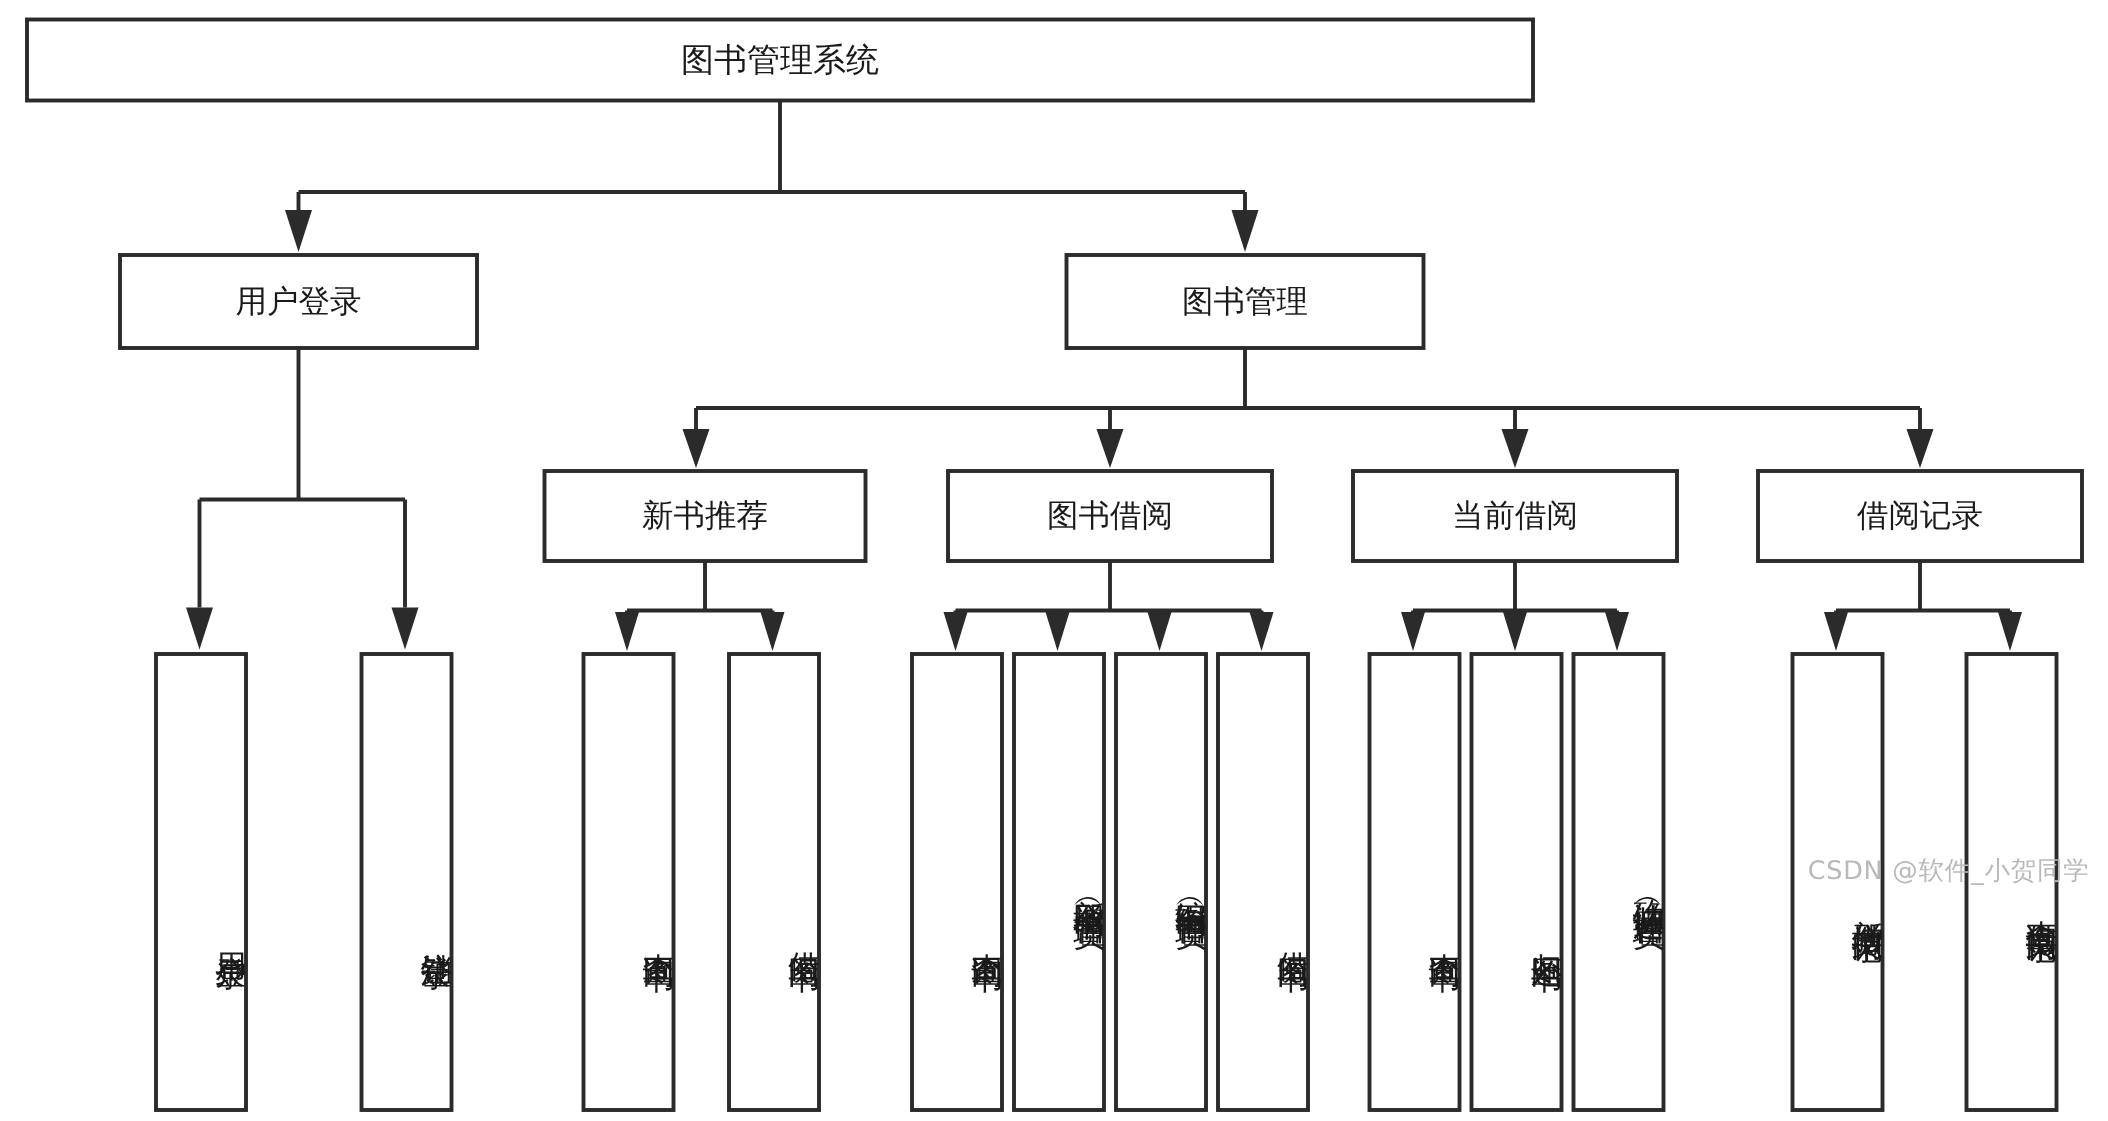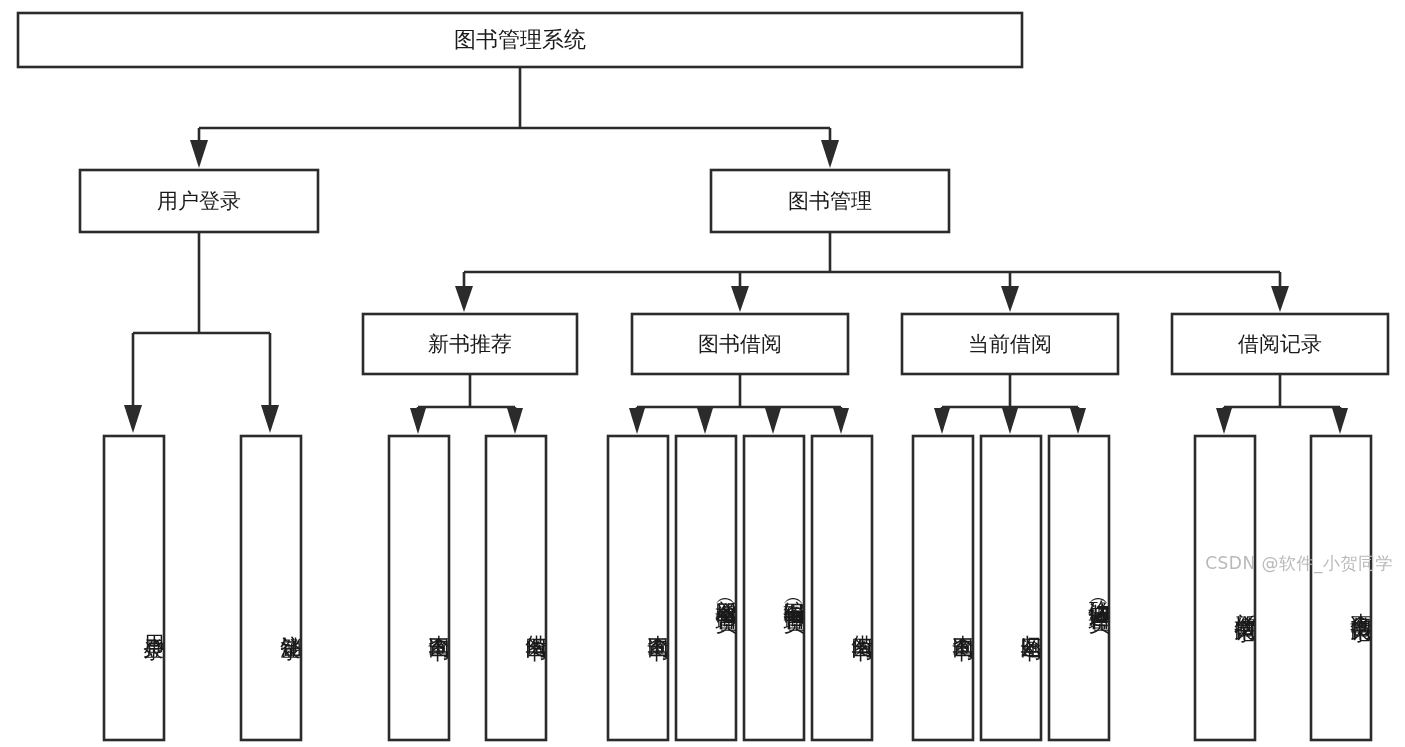--- a/index.html
+++ b/index.html
@@ -70,21 +70,21 @@
     font-family: "DejaVu Sans", "Liberation Sans", sans-serif;
     font-size: 21px;
     color: #1a1a1a;
     line-height: 1.0;
     white-space: nowrap;
     pointer-events: none;
   }
   .watermark {
     position: absolute;
     right: 12px;
-    bottom: 22px;
+    bottom: 5px;
     font-family: "DejaVu Sans", "Liberation Sans", sans-serif;
     font-size: 17px;
     color: #b9b9b9;
     letter-spacing: 0.5px;
     user-select: none;
   }
 </style>
 </head>
 <body>
 

